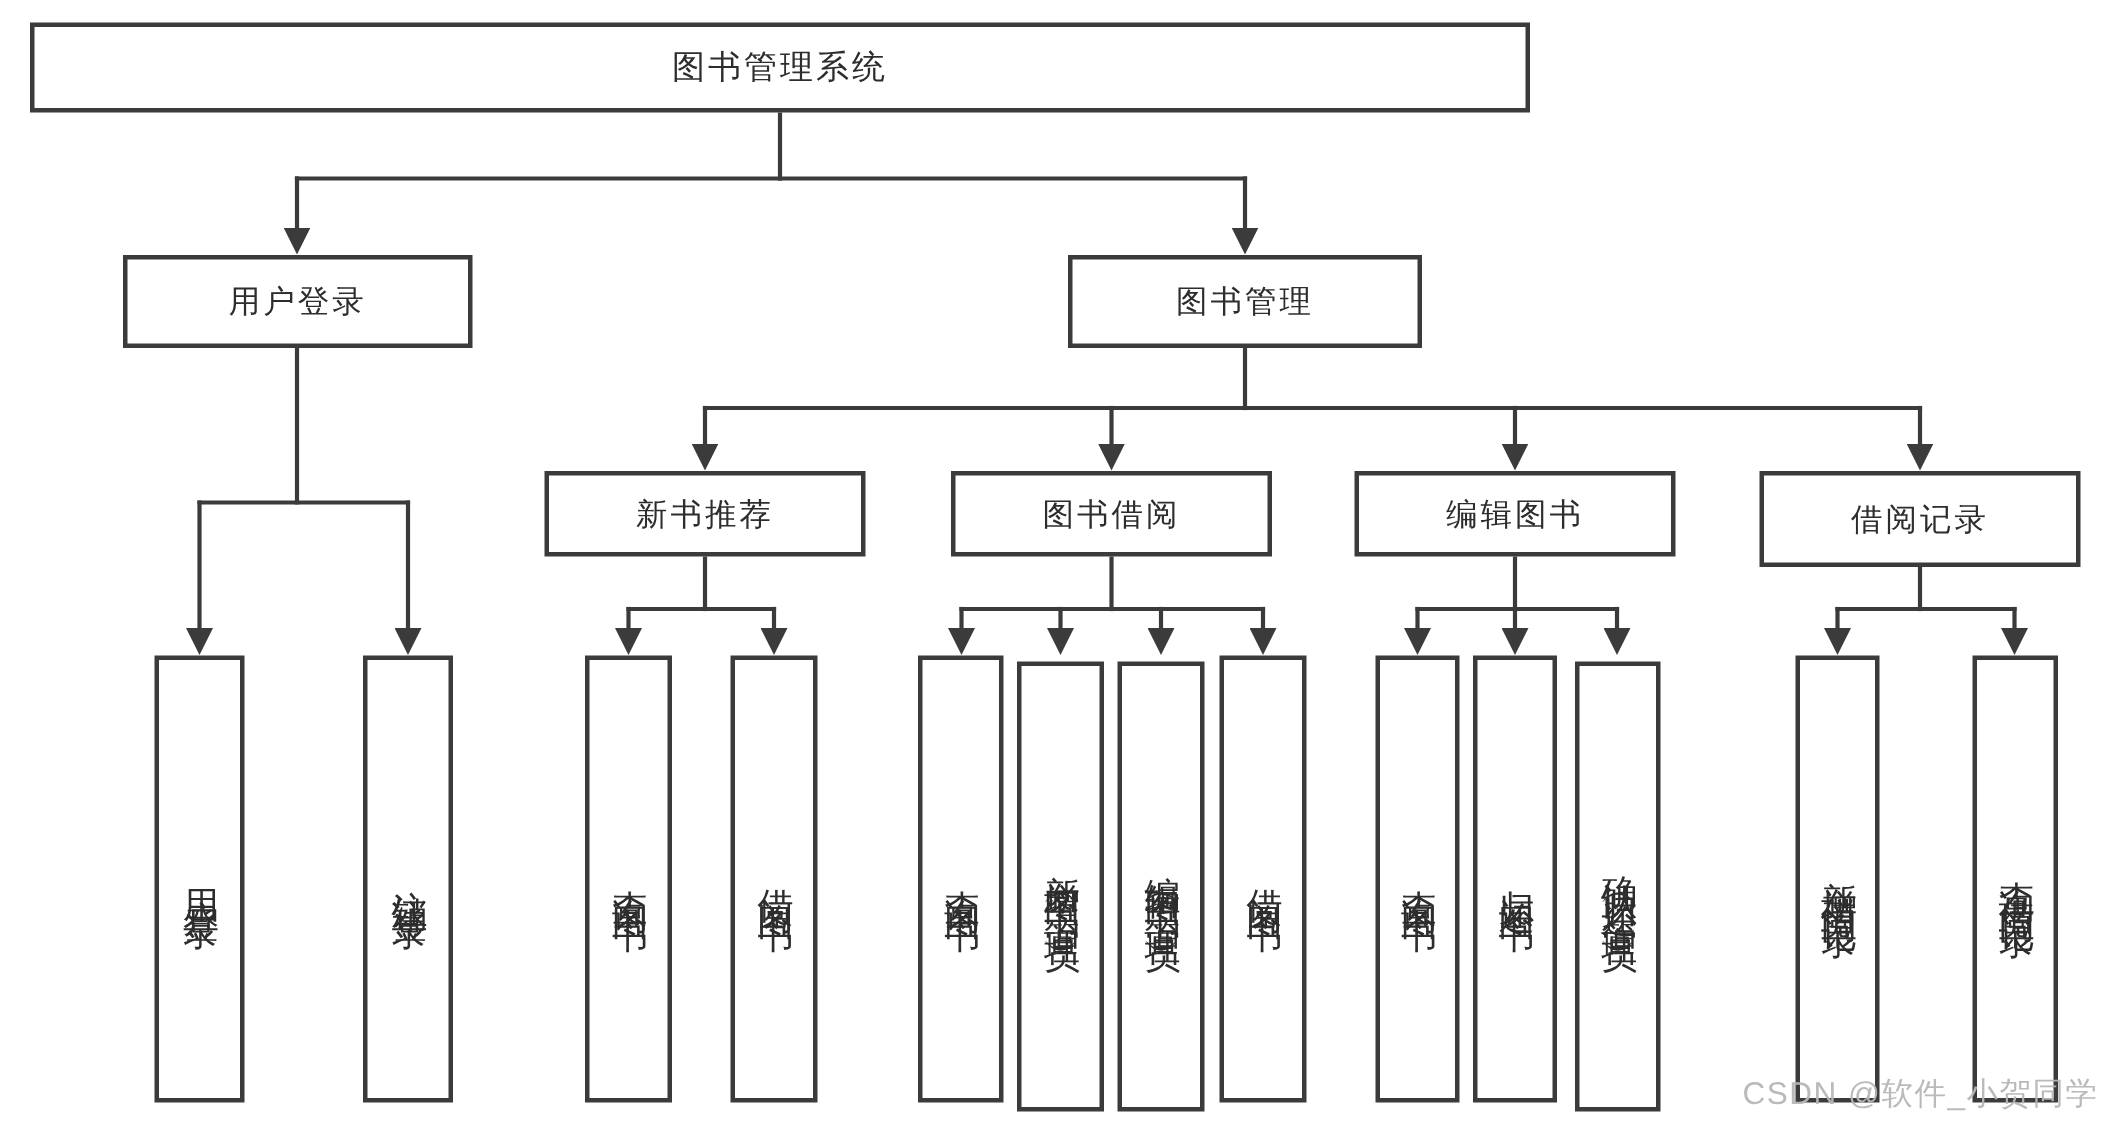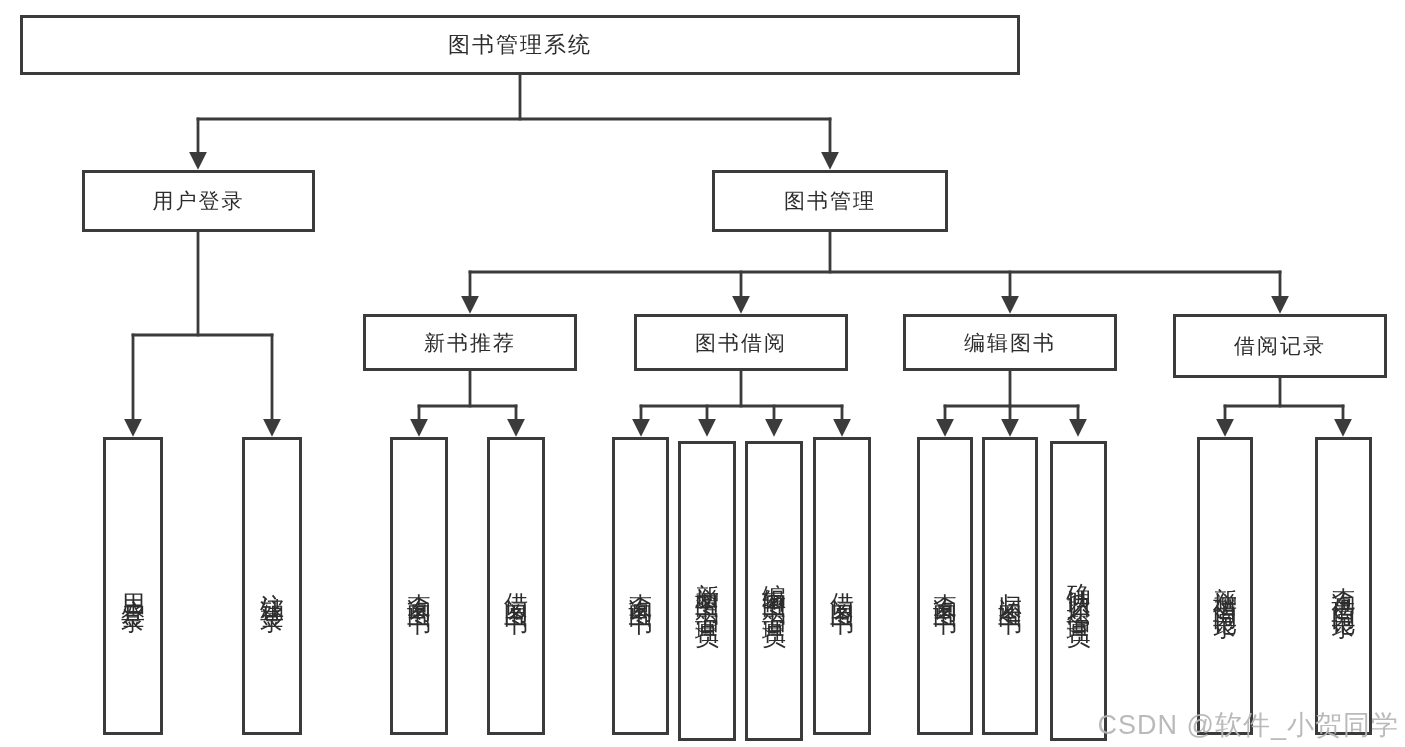--- a/index.html
+++ b/index.html
@@ -25,21 +25,21 @@
   .box.h{font-size:21px;letter-spacing:2px;}
   .box.v{
     writing-mode:vertical-rl;
     font-size:24px;
     letter-spacing:6px;
     line-height:1;
   }
   .watermark{
     position:absolute;
     right:6px;bottom:4px;
-    font-size:27px;
+    font-size:21px;
     color:rgba(182,182,182,0.95);
     letter-spacing:1px;
     z-index:3;
     white-space:nowrap;
   }
 </style>
 </head>
 <body>
 
 <div class="canvas">

